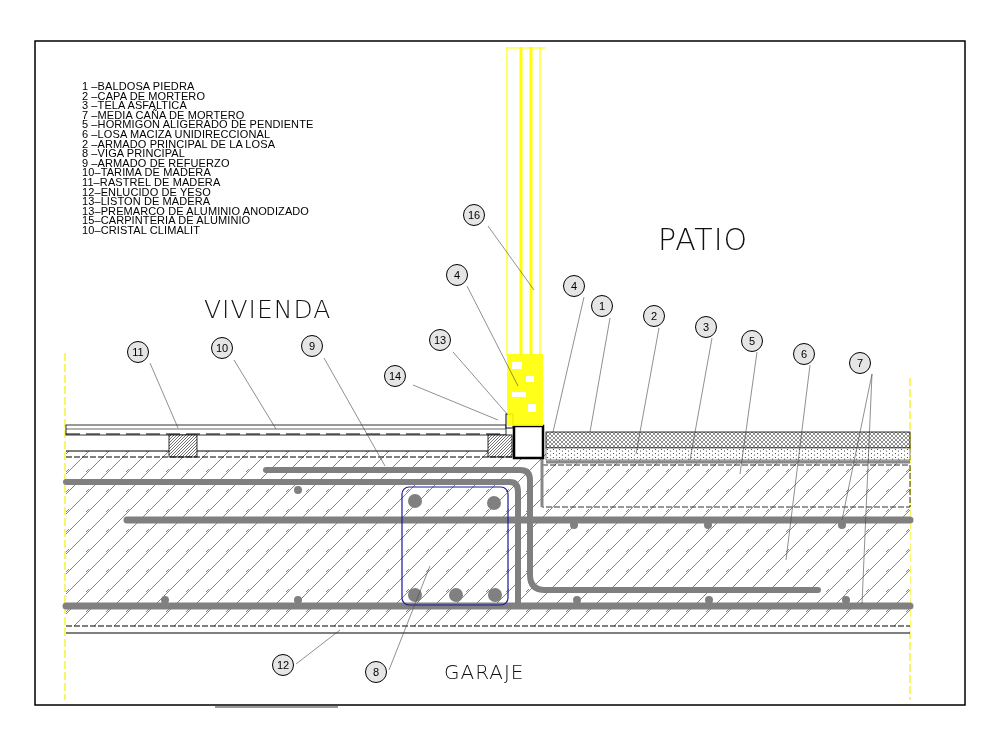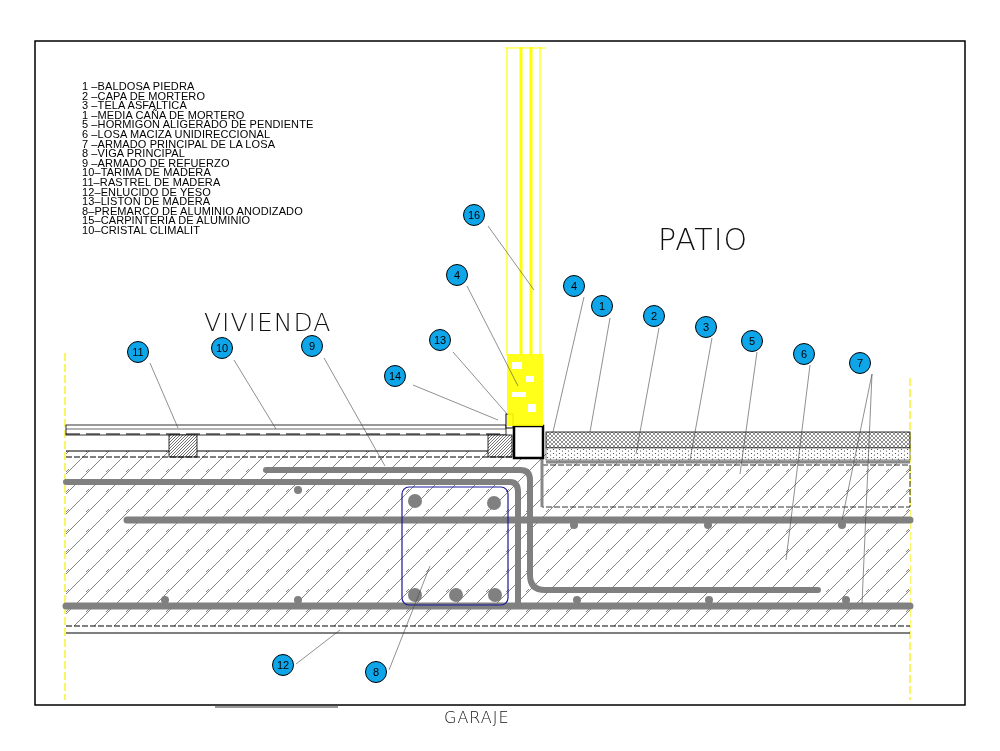--- a/index.html
+++ b/index.html
@@ -6,21 +6,21 @@
     body { width: 1000px; height: 751px; position: relative; overflow: hidden;
            font-family: "Liberation Sans", sans-serif; }
     #drawing { position: absolute; left: 0; top: 0; width: 1000px; height: 751px; }
     .legend { position: absolute; left: 82px; top: 82px; font-family: "Liberation Sans", sans-serif;
               font-size: 11px; line-height: 9.6px; color: #000; letter-spacing: 0.1px; }
     .legend-item { white-space: pre; }
     .room-label { position: absolute; font-family: "DejaVu Sans", sans-serif; font-weight: 200;
                   color: #111; letter-spacing: 1px; }
     .callout { position: absolute; width: 22px; height: 22px; border: 1.2px solid #000;
                border-radius: 50%; box-sizing: border-box; display: flex; align-items: center;
-               justify-content: center; font-size: 11px; background: #0ea5e9;
+               justify-content: center; font-size: 11px; background: #e5e5e5;
                font-family: "Liberation Sans", sans-serif; color: #000; }
   </style>
 </head>
 <body>
 
 <svg id="drawing" viewBox="0 0 1000 751" xmlns="http://www.w3.org/2000/svg">
   <defs>
     <pattern id="concrete" patternUnits="userSpaceOnUse" width="20" height="20">
       <rect width="20" height="20" fill="#fff"></rect>
       <line x1="0" y1="20" x2="20" y2="0" stroke="#333" stroke-width="0.6"></line>
@@ -123,38 +123,38 @@
     <line x1="872" y1="374" x2="862" y2="604"></line>
       <line x1="296" y1="664" x2="340" y2="630"></line>
     <line x1="389" y1="670" x2="430" y2="566"></line>
   </g>
 </svg>
 
 <div class="legend">
   <div class="legend-item">1 –BALDOSA PIEDRA</div>
   <div class="legend-item">2 –CAPA DE MORTERO</div>
   <div class="legend-item">3 –TELA ASFALTICA</div>
-  <div class="legend-item">1 –MEDIA CAÑA DE MORTERO</div>
+  <div class="legend-item">7 –MEDIA CAÑA DE MORTERO</div>
   <div class="legend-item">5 –HORMIGON ALIGERADO DE PENDIENTE</div>
   <div class="legend-item">6 –LOSA MACIZA UNIDIRECCIONAL</div>
-  <div class="legend-item">7 –ARMADO PRINCIPAL DE LA LOSA</div>
+  <div class="legend-item">2 –ARMADO PRINCIPAL DE LA LOSA</div>
   <div class="legend-item">8 –VIGA PRINCIPAL</div>
   <div class="legend-item">9 –ARMADO DE REFUERZO</div>
   <div class="legend-item">10–TARIMA DE MADERA</div>
   <div class="legend-item">11–RASTREL DE MADERA</div>
   <div class="legend-item">12–ENLUCIDO DE YESO</div>
   <div class="legend-item">13–LISTON DE MADERA</div>
-  <div class="legend-item">8–PREMARCO DE ALUMINIO ANODIZADO</div>
+  <div class="legend-item">13–PREMARCO DE ALUMINIO ANODIZADO</div>
   <div class="legend-item">15–CARPINTERIA DE ALUMINIO</div>
   <div class="legend-item">10–CRISTAL CLIMALIT</div>
 </div>
 
-<div class="room-label" style="left:204px; top:308px; font-size:25px;">VIVIENDA</div>
+<div class="room-label" style="left:204px; top:295px; font-size:25px;">VIVIENDA</div>
 <div class="room-label" style="left:658px; top:222px; font-size:30px;">PATIO</div>
-<div class="room-label" style="left:444px; top:660px; font-size:16px;margin-top:48px;">GARAJE</div>
+<div class="room-label" style="left:444px; top:660px; font-size:20px;">GARAJE</div>
 
 <div id="callouts">
     <div class="callout" style="left: 591px; top: 295px;">1</div>
     <div class="callout" style="left: 643px; top: 305px;">2</div>
     <div class="callout" style="left: 695px; top: 316px;">3</div>
     <div class="callout" style="left: 563px; top: 275px;">4</div>
     <div class="callout" style="left: 741px; top: 330px;">5</div>
     <div class="callout" style="left: 793px; top: 343px;">6</div>
     <div class="callout" style="left: 849px; top: 352px;">7</div>
     <div class="callout" style="left: 365px; top: 661px;">8</div>

